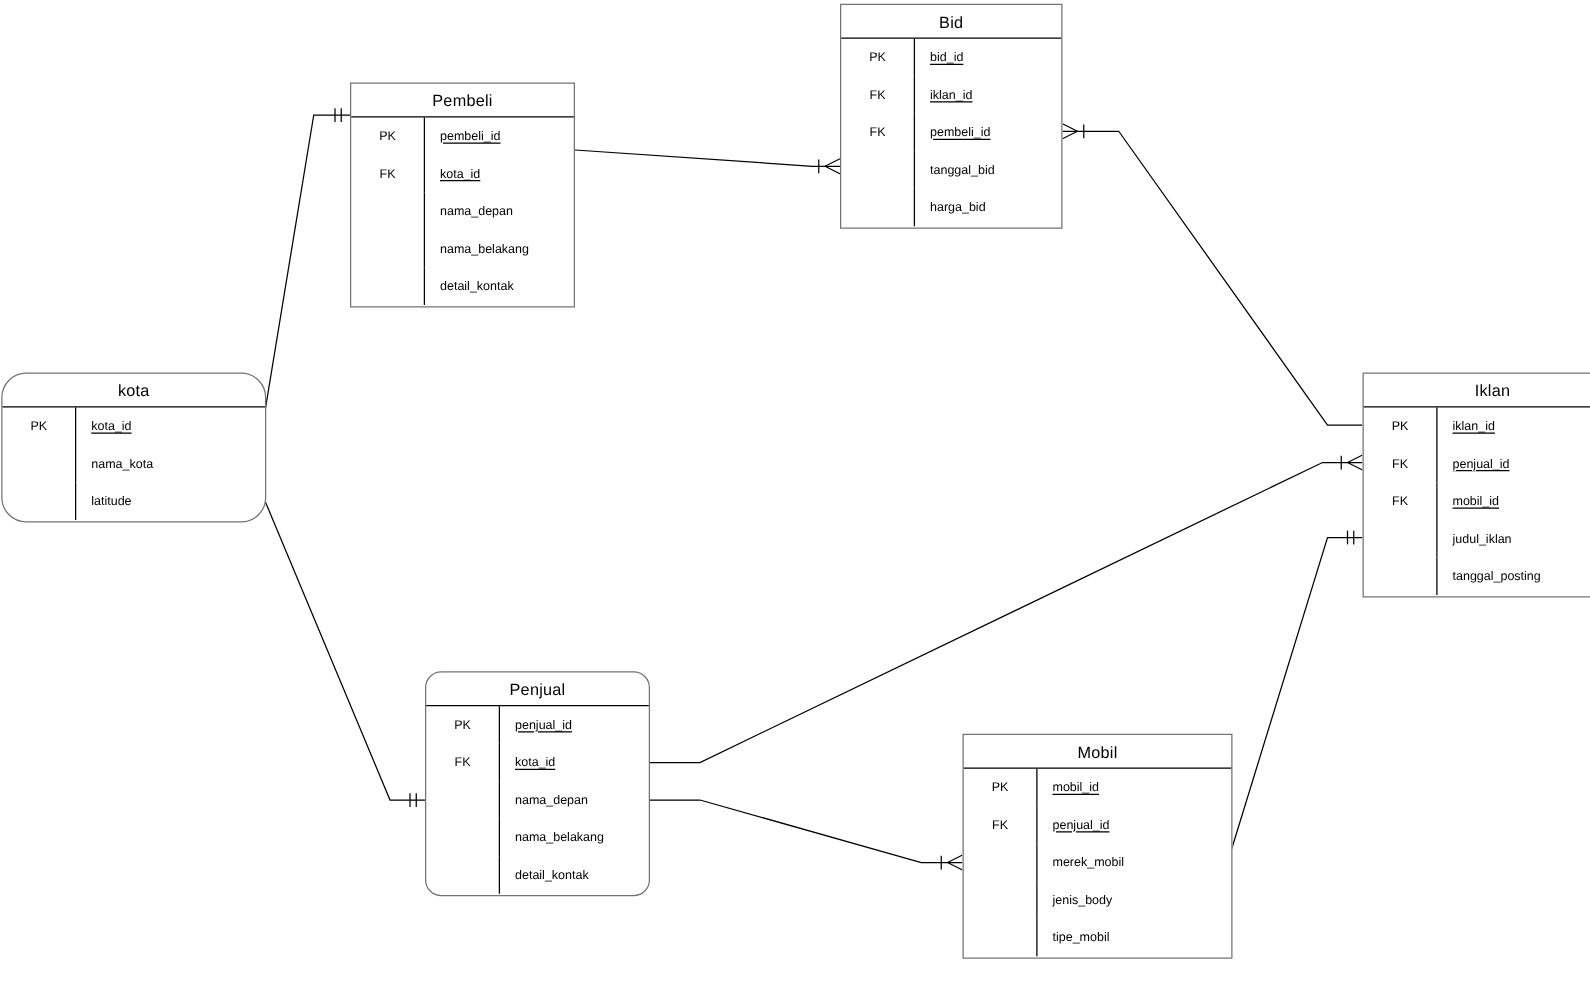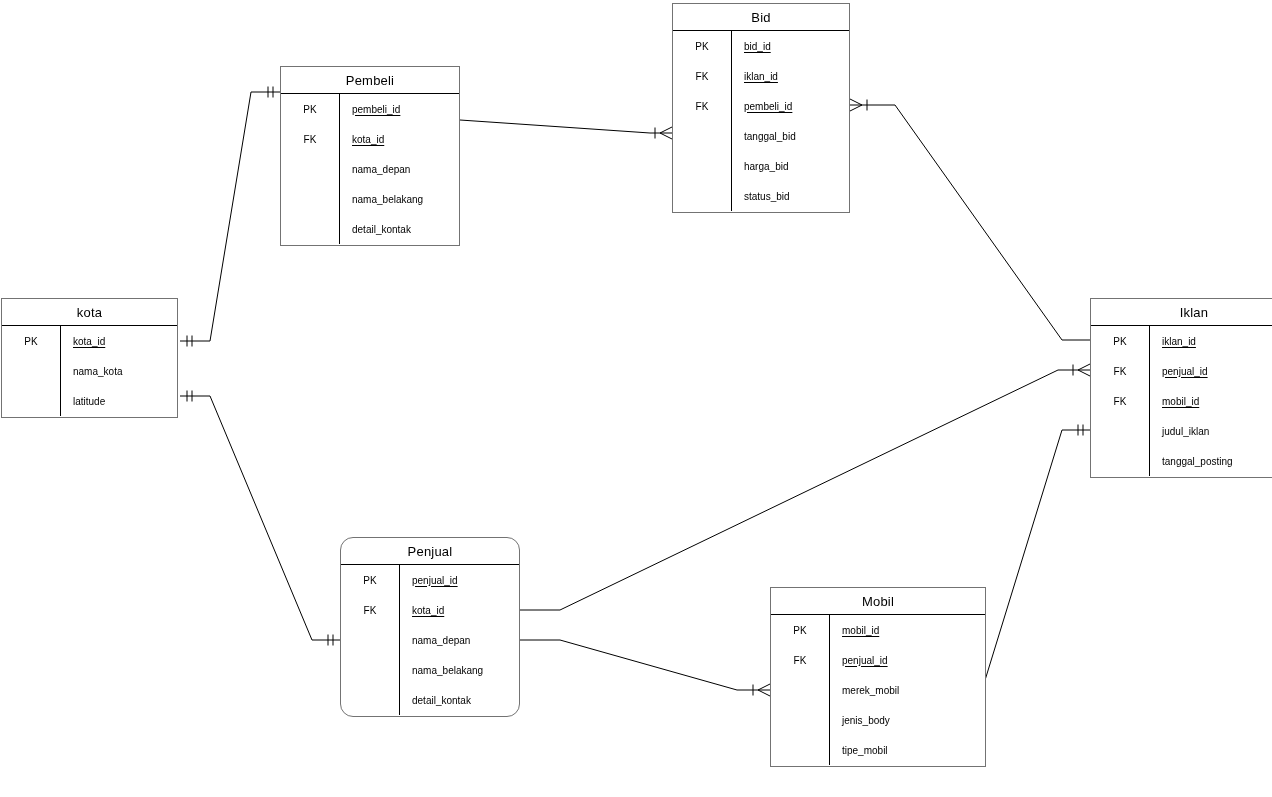--- a/index.html
+++ b/index.html
@@ -160,27 +160,23 @@
             <div class="name-cell underlined">pembeli_id</div>
           </div>
           <div class="entity-row">
             <div class="key-cell"></div>
             <div class="name-cell">tanggal_bid</div>
           </div>
           <div class="entity-row">
             <div class="key-cell"></div>
             <div class="name-cell">harga_bid</div>
           </div>
-          <div class="entity-row">
-            <div class="key-cell"></div>
-            <div class="name-cell">status_bid</div>
-          </div>
-        </div>
-      </div>
-      <div class="entity" style="left: 1px; top: 298px; width: 177px;">
+        </div>
+      </div>
+      <div class="entity" style="left: 1px; top: 298px; width: 212px; border-radius: 20px;">
         <div class="entity-title">kota</div>
         <div class="entity-body">
           <div class="entity-row">
             <div class="key-cell">PK</div>
             <div class="name-cell underlined">kota_id</div>
           </div>
           <div class="entity-row">
             <div class="key-cell"></div>
             <div class="name-cell">nama_kota</div>
           </div>

